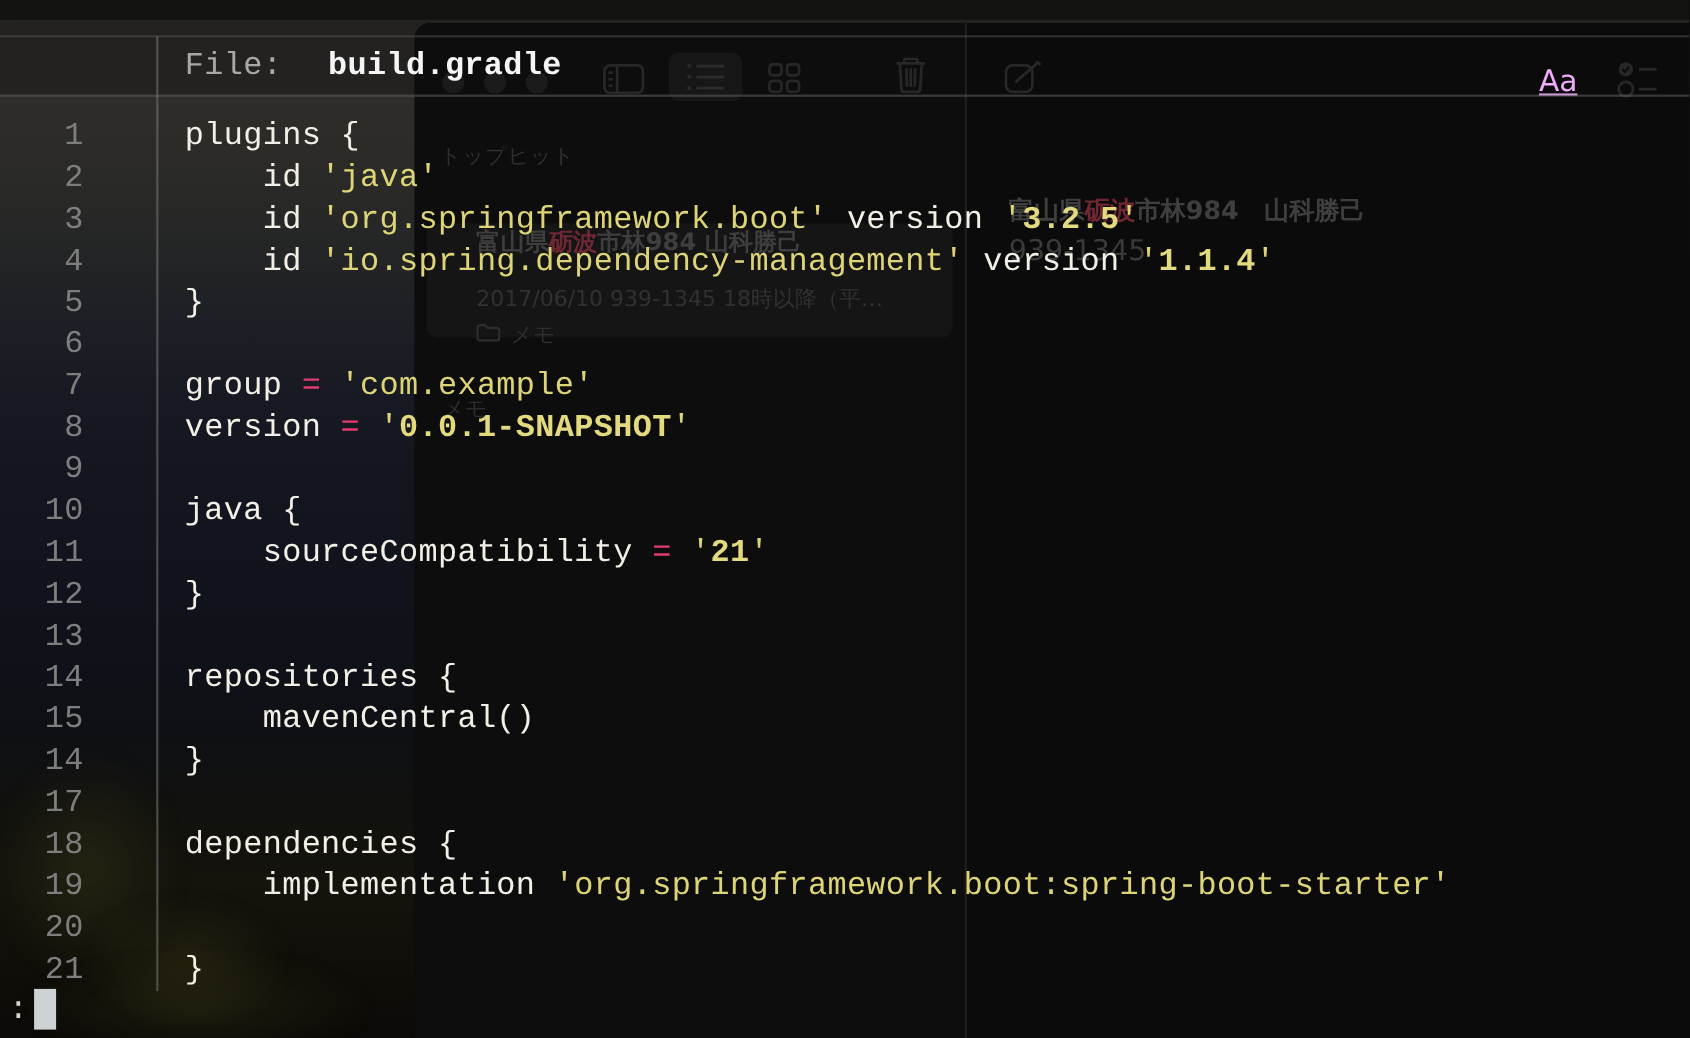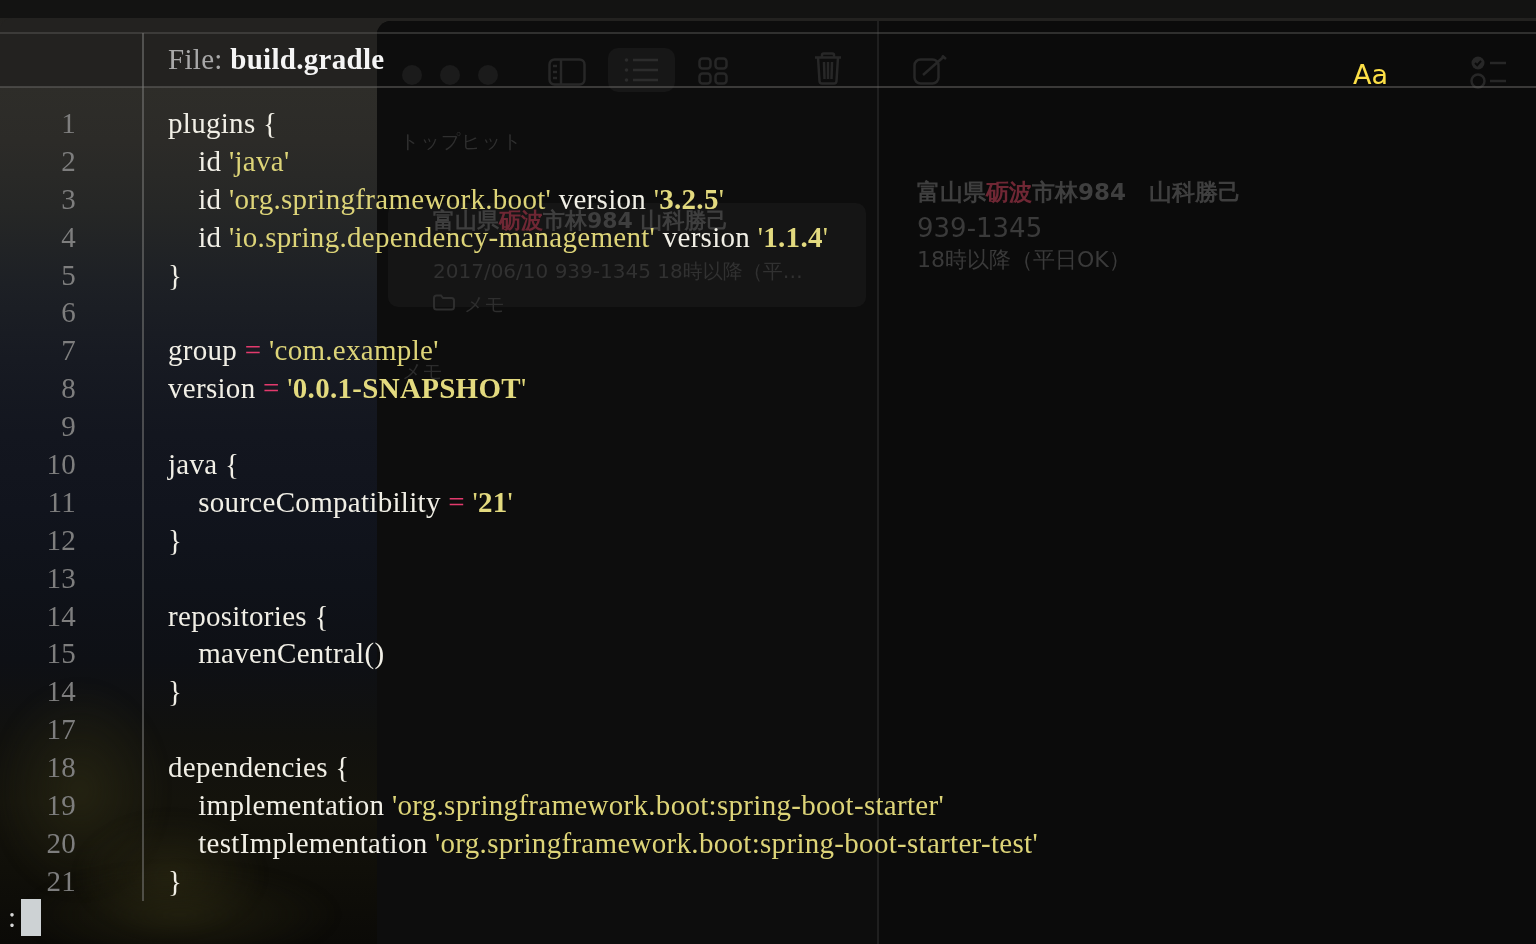--- a/index.html
+++ b/index.html
@@ -31,21 +31,21 @@
                   background:#0b0b0b; border-top-left-radius:14px; }
   .notes-listpane { position:absolute; left:0; top:0; width:500px; bottom:0; background:#0d0d0d;
                     border-top-left-radius:14px; }
   .notes-divider { position:absolute; left:500px; top:0; bottom:0; width:2px; background:#1f1f1f; }
   .traffic { position:absolute; top:44px; width:20px; height:20px; border-radius:50%; background:#1b1b1b; }
   .t1{ left:25px; } .t2{ left:63px; } .t3{ left:101px; }
   .ghost-icon { position:absolute; color:#272727; }
   .ghost-icon svg { display:block; }
   .list-highlight { position:absolute; left:231px; top:27px; width:67px; height:44px;
                     border-radius:10px; background:#171717; }
-  .aa-label { position:absolute; left:976px; top:38px; font-size:27px; color:#fde047; }
+  .aa-label { position:absolute; left:1022px; top:38px; font-size:27px; color:#f0abfc;text-decoration:underline; }
   .top-hits { position:absolute; left:23px; top:108px; font-size:19px; color:#2f2f2f; letter-spacing:1px; }
   .note-card { position:absolute; left:11px; top:182px; width:478px; height:104px;
                border-radius:10px; background:#151515; padding:5px 0 0 45px; }
   .note-card .title { font-size:22px; font-weight:bold; color:#3e3e3e; line-height:26px; }
   .note-card .meta  { font-size:20px; color:#313131; line-height:24px; margin-top:25px; white-space:nowrap; }
   .note-card .folder-row { display:flex; align-items:center; gap:9px; margin-top:8px; color:#2e2e2e; }
   .note-card .folder-row .flabel { font-size:20px; }
   .hl-red { color:#6f2734;margin-top:48px; }
   .second-folder { position:absolute; left:25px; top:337px; font-size:20px; color:#2c2c2c; }
   .note-body { position:absolute; left:540px; top:157px; color:#3a3a3a; }
@@ -53,21 +53,21 @@
   .note-body .bline2 { font-size:26px; line-height:26px; margin-top:9px; }
   .note-body .bline3 { font-size:22px; line-height:26px; margin-top:6px; }
 
   
   .hline { position:absolute; left:0; width:1536px; height:2px; }
   .hline.top { top:32px; background:rgba(90,90,88,.45); }
   .hline.sep { top:86px; background:rgba(98,97,94,.55); }
   .vline { position:absolute; left:142px; top:33px; width:2px; height:868px; background:rgba(120,120,118,.55); }
 
   
-  .mono { font-family:Liberation Serif, serif; letter-spacing:0.3px; }
+  .mono { font-family:Liberation Mono, monospace; letter-spacing:0.3px;gap:24px; }
   .bat-header { position:absolute; left:168px; top:33px; height:53px; display:flex; align-items:center;
                 font-size:29px; white-space:pre; }
   .bat-header .flabel { color:#a8a8a8; }
   .bat-header .fname  { color:#f5f5f5; font-weight:bold; }
 
   .code-block { position:absolute; left:0; top:105px; width:1536px; }
   .crow { display:flex; height:37.9px; line-height:37.9px; font-size:29px; white-space:pre; }
   .ln { display:inline-block; width:76px; text-align:right; color:#7e7e7e; flex:0 0 76px; }
   .cd { margin-left:92px; }
   .tok-p  { color:#f1efe6; }
@@ -177,21 +177,20 @@
         </span>
         <span class="flabel">メモ</span>
       </div>
     </div>
 
     <div class="second-folder">メモ</div>
 
     <div class="note-body">
       <div class="bline1"><span>富山県</span><span class="hl-red">砺波</span><span>市林984　山科勝己</span></div>
       <div class="bline2">939-1345</div>
-      <div class="bline3">18時以降（平日OK）</div>
     </div>
   </div>
 
   <div class="hline top"></div>
   <div class="hline sep"></div>
   <div class="vline"></div>
 
   <div class="bat-header mono">
     <span class="flabel">File: </span><span class="fname">build.gradle</span>
   </div>
@@ -209,21 +208,21 @@
       <div class="crow"><span class="ln">10</span><span class="cd"><span class="tok-p">java {</span></span></div>
       <div class="crow"><span class="ln">11</span><span class="cd"><span class="tok-p">    sourceCompatibility </span><span class="tok-pk">=</span><span class="tok-p"> </span><span class="tok-y">'</span><span class="tok-yb">21</span><span class="tok-y">'</span></span></div>
       <div class="crow"><span class="ln">12</span><span class="cd"><span class="tok-p">}</span></span></div>
       <div class="crow"><span class="ln">13</span><span class="cd"></span></div>
       <div class="crow"><span class="ln">14</span><span class="cd"><span class="tok-p">repositories {</span></span></div>
       <div class="crow"><span class="ln">15</span><span class="cd"><span class="tok-p">    mavenCentral()</span></span></div>
       <div class="crow"><span class="ln">14</span><span class="cd"><span class="tok-p">}</span></span></div>
       <div class="crow"><span class="ln">17</span><span class="cd"></span></div>
       <div class="crow"><span class="ln">18</span><span class="cd"><span class="tok-p">dependencies {</span></span></div>
       <div class="crow"><span class="ln">19</span><span class="cd"><span class="tok-p">    implementation </span><span class="tok-y">'org.springframework.boot:spring-boot-starter'</span></span></div>
-      <div class="crow"><span class="ln">20</span><span class="cd"><span class="tok-p">    testImplementation </span><span class="tok-y">'org.springframework.boot:spring-boot-starter-test'</span></span></div>
+      <div class="crow"><span class="ln">20</span></div>
       <div class="crow"><span class="ln">21</span><span class="cd"><span class="tok-p">}</span></span></div>
     </div>
 
   <div class="prompt-row">
     <span class="prompt-char mono">:</span>
     <span class="cursor-block"></span>
   </div>
 
 </div>
 

